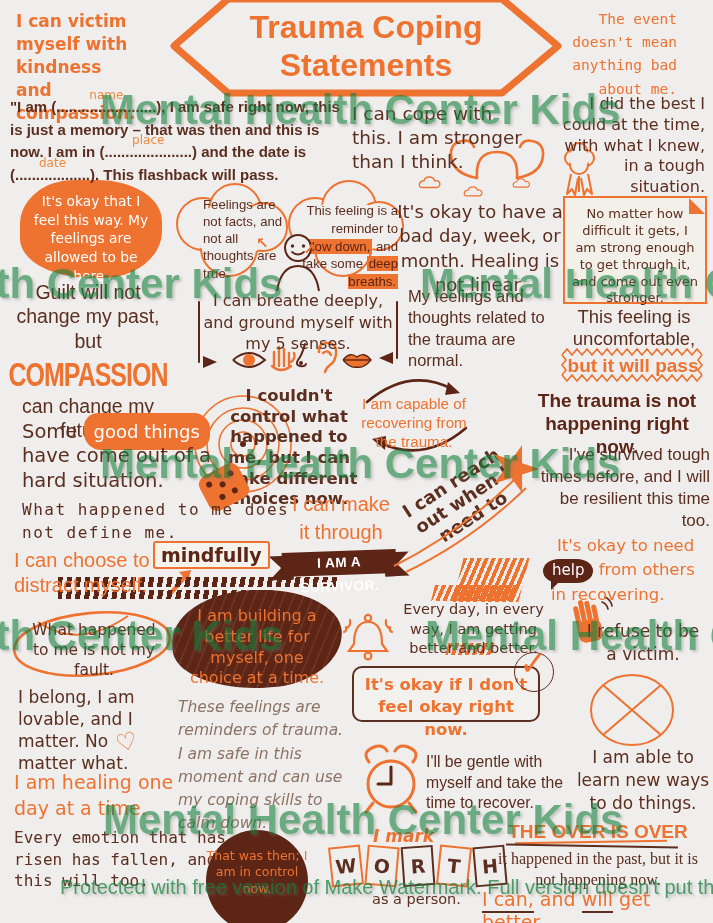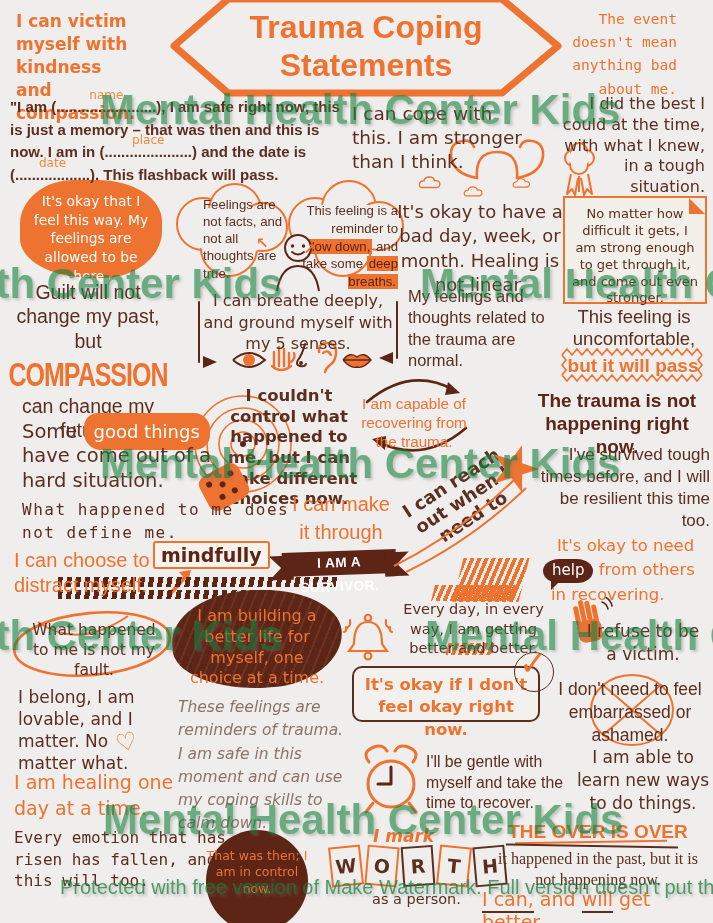--- a/index.html
+++ b/index.html
@@ -303,21 +303,20 @@
         <rect x="26" y="12" width="5" height="18" rx="2.5"></rect>
     </g>
     <path d="M34,8 q5,2 6,7 M37,3 q6,3 7,9" fill="none" stroke="#5c2516" stroke-width="1.6" stroke-linecap="round"></path>
   </svg>
   <div class="t c hw b" style="left:580px;top:620px;width:126px;font-size:17px;line-height:1.35">I refuse to be a victim.</div>
 
   <svg style="left:588px;top:672px" width="88" height="76" viewBox="0 0 88 76">
     <ellipse cx="44" cy="38" rx="41" ry="35" fill="none" stroke="#ee7230" stroke-width="2"></ellipse>
     <path d="M15,13 L73,63 M73,13 L15,63" stroke="#ee7230" stroke-width="2" fill="none"></path>
   </svg>
-  <div class="t c b" style="left:548px;top:678px;width:164px;font-size:17.5px;line-height:1.3;font-family:'Liberation Sans',sans-serif">I don't need to feel embarrassed or ashamed.</div>
 
   <div class="t hw b" style="left:18px;top:686px;width:122px;font-size:17px;line-height:1.3">I belong, I am lovable, and I matter. No matter what.</div>
   <div class="t o" style="left:116px;top:728px;font-size:24px;transform:rotate(-14deg)">♡</div>
   <div class="t hw o" style="left:14px;top:770px;width:165px;font-size:19px;line-height:1.35">I am healing one day at a time.</div>
 
   <div class="t" style="left:178px;top:696px;width:172px;font-size:15.5px;line-height:1.5;color:#8d7365;font-style:italic">These feelings are reminders of trauma. I am safe in this moment and can use my coping skills to calm down.</div>
 
   <svg style="left:356px;top:740px" width="70" height="78" viewBox="0 0 70 78">
     <g fill="none" stroke="#ee7230" stroke-width="3" stroke-linecap="round">
       <circle cx="35" cy="44" r="23"></circle>

